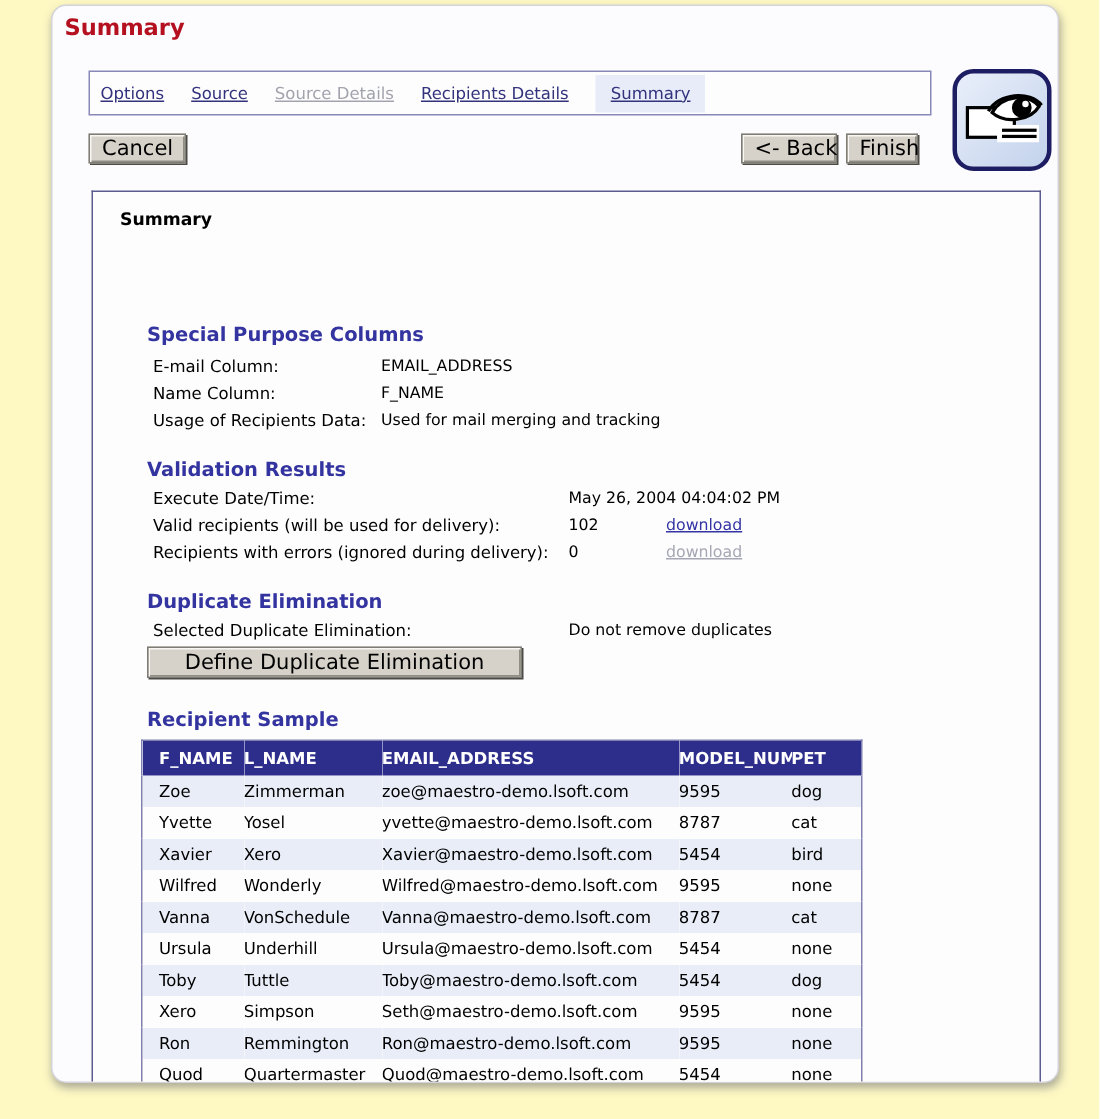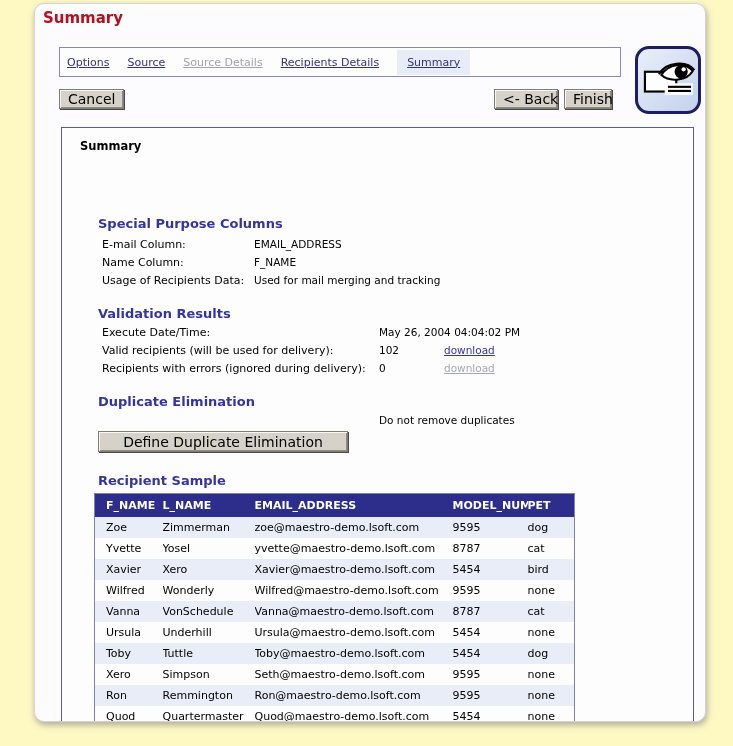--- a/index.html
+++ b/index.html
@@ -158,20 +158,21 @@
         <a class="dl-link">download</a>
       </div>
       <div class="kv-row" style="top:234px;">
         <span class="kv-label">Recipients with errors (ignored during delivery):</span>
         <span class="kv-value val-vr">0</span>
         <a class="dl-link disabled">download</a>
       </div>
 
       <div class="section-title" style="top:266px;">Duplicate Elimination</div>
       <div class="kv-row" style="top:286px;">
+        <span class="kv-label">Selected Duplicate Elimination:</span>
         <span class="kv-value val-vr">Do not remove duplicates</span>
       </div>
       <button class="btn btn-define">Define Duplicate Elimination</button>
 
       <div class="section-title" style="top:345px;">Recipient Sample</div>
       <table class="sample-table">
         <colgroup>
           <col style="width:68px">
             <col style="width:92px">
             <col style="width:198px">

